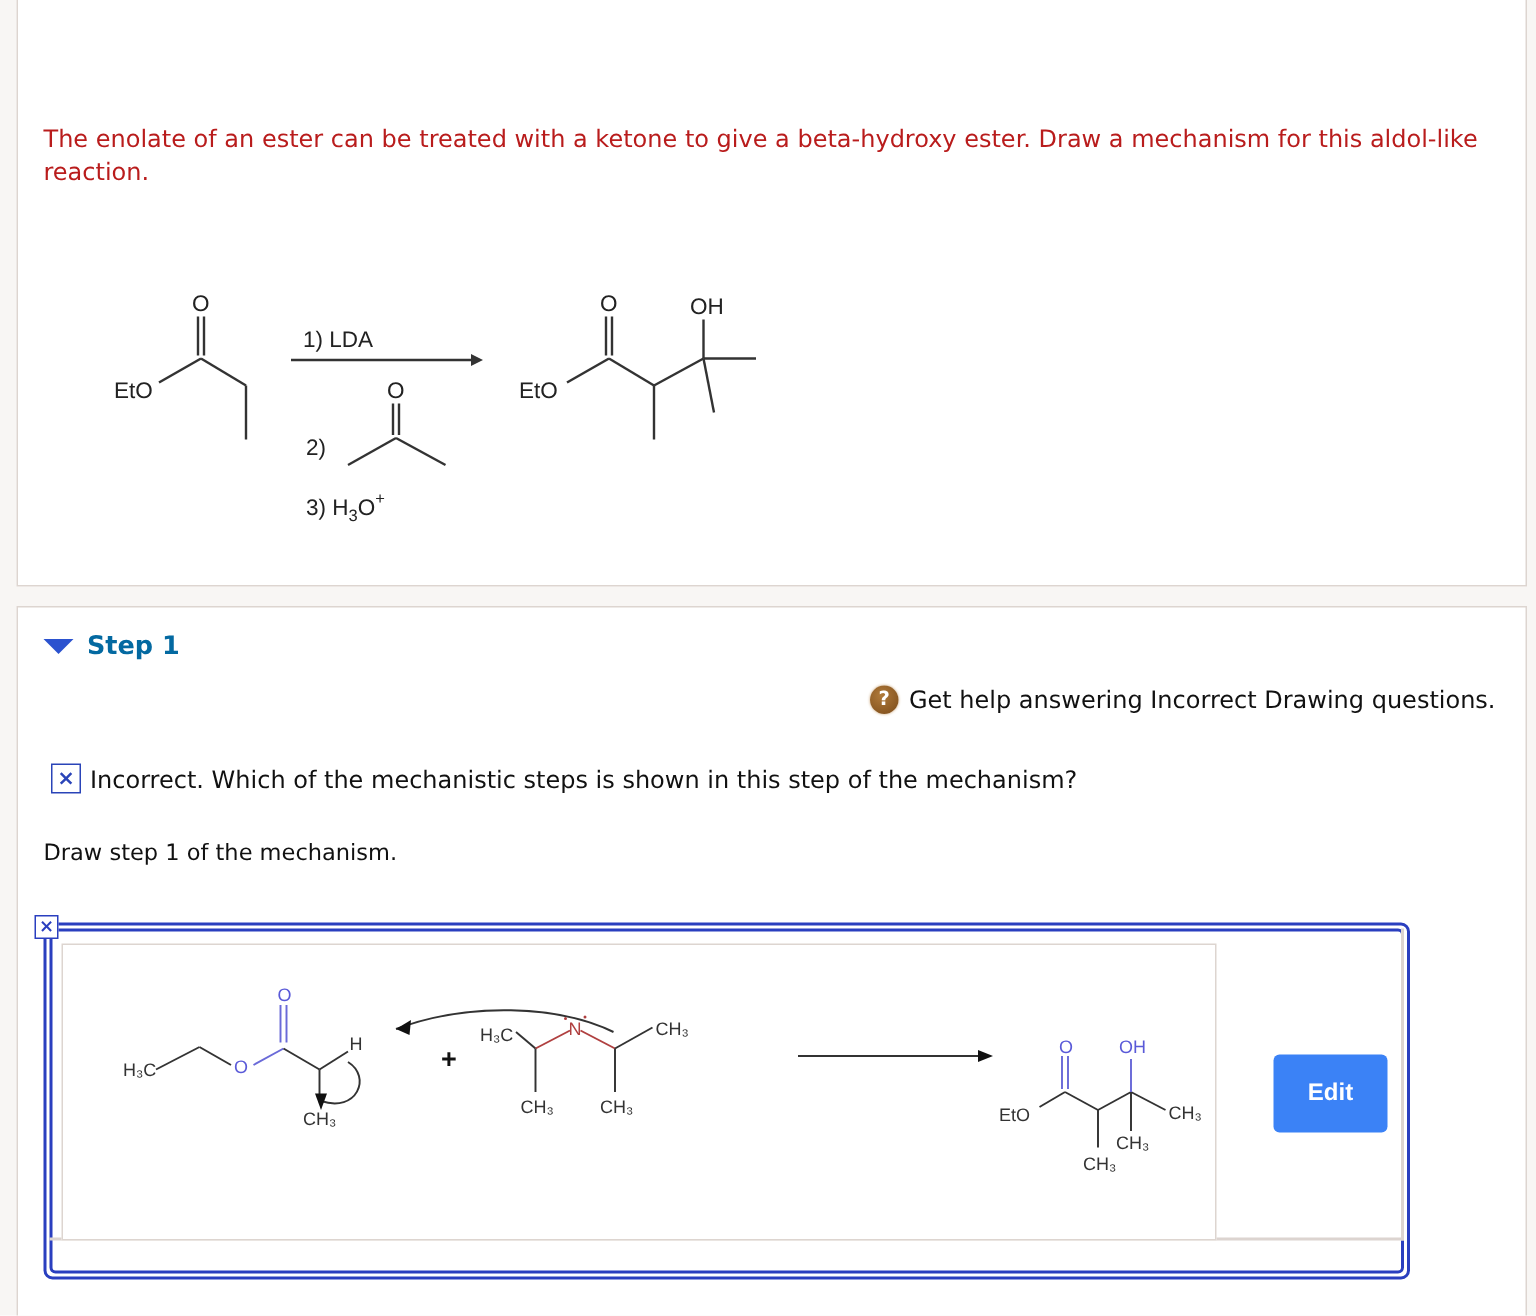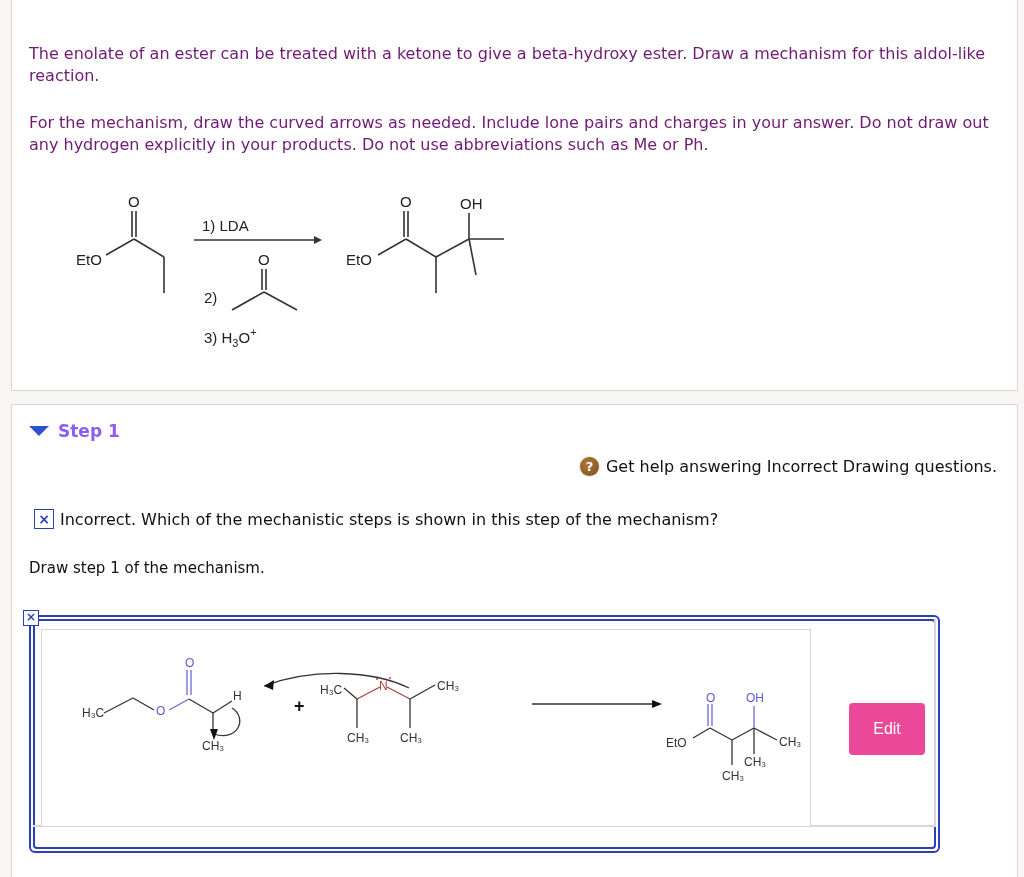--- a/index.html
+++ b/index.html
@@ -18,39 +18,39 @@
   }
   #problem-panel { top:-2px; height:393px; }
   #step-panel { top:404px; height:480px; }
 
   .title {
     position:absolute; left:17px; top:13px;
     font-weight:bold; font-size:16.5px; color:#2a44b8;
   }
   .para {
     position:absolute; left:17px; width:980px;
-    font-size:16px; line-height:22px; color:#701a75;
+    font-size:16px; line-height:22px; color:#b91c1c;margin-top:39px;
   }
   #intro { top:44px; }
   #instructions { top:113px; }
 
   svg text { font-family:"Liberation Sans", sans-serif; }
 
   #reaction-scheme { position:absolute; left:40px; top:180px; }
 
   .step-header {
     position:absolute; left:17px; top:16px;
     display:flex; align-items:center; gap:9px; cursor:pointer;
   }
   .tri {
     width:0; height:0;
     border-left:10px solid transparent; border-right:10px solid transparent;
     border-top:10px solid #2b52cf;
   }
-  .step-label { font-weight:bold; font-size:17px; color:#8b5cf6; }
+  .step-label { font-weight:bold; font-size:17px; color:#0369a1; }
 
   .help {
     position:absolute; right:20px; top:52px;
     display:flex; align-items:center; gap:7px;
     font-size:16px; cursor:pointer;
   }
   .help-icon {
     width:19px; height:19px; border-radius:50%;
     background:radial-gradient(circle at 40% 35%, #b07a3a, #7a4a18);
     color:#fff; font-weight:bold; font-size:13px;
@@ -89,31 +89,30 @@
   }
   .frame-close {
     position:absolute; left:-8px; top:-7px; width:16px; height:16px;
     box-sizing:border-box; background:#fff;
     border:1.5px solid #2a3fbf; color:#2a3fbf;
     font-size:12px; font-weight:bold; line-height:13px; text-align:center;
     cursor:pointer;
   }
   .edit-btn {
     position:absolute; left:818px; top:86px; width:76px; height:52px;
-    background:#ec4899; color:#fff; border:none; border-radius:4px;
-    font-family:"Liberation Sans", sans-serif; font-weight:normal; font-size:16px;
+    background:#3b82f6; color:#fff; border:none; border-radius:4px;
+    font-family:"Liberation Sans", sans-serif; font-weight:bold; font-size:16px;
     cursor:pointer;
   }
 </style>
 </head>
 <body>
 
 <div id="problem-panel" class="panel">
   <div id="intro" class="para">The enolate of an ester can be treated with a ketone to give a beta-hydroxy ester. Draw a mechanism for this aldol-like reaction.</div>
-  <div id="instructions" class="para">For the mechanism, draw the curved arrows as needed. Include lone pairs and charges in your answer. Do not draw out any hydrogen explicitly in your products. Do not use abbreviations such as Me or Ph.</div>
 
   <svg id="reaction-scheme" width="460" height="190" viewBox="0 0 460 190">
     <g stroke="#333" stroke-width="1.6" fill="none">
 
       <line x1="54" y1="76" x2="82" y2="60"></line>
       <line x1="82" y1="60" x2="112" y2="78"></line>
       <line x1="112" y1="78" x2="112" y2="114"></line>
       <line x1="80" y1="58" x2="80" y2="32"></line>
       <line x1="84" y1="58" x2="84" y2="32"></line>
 

